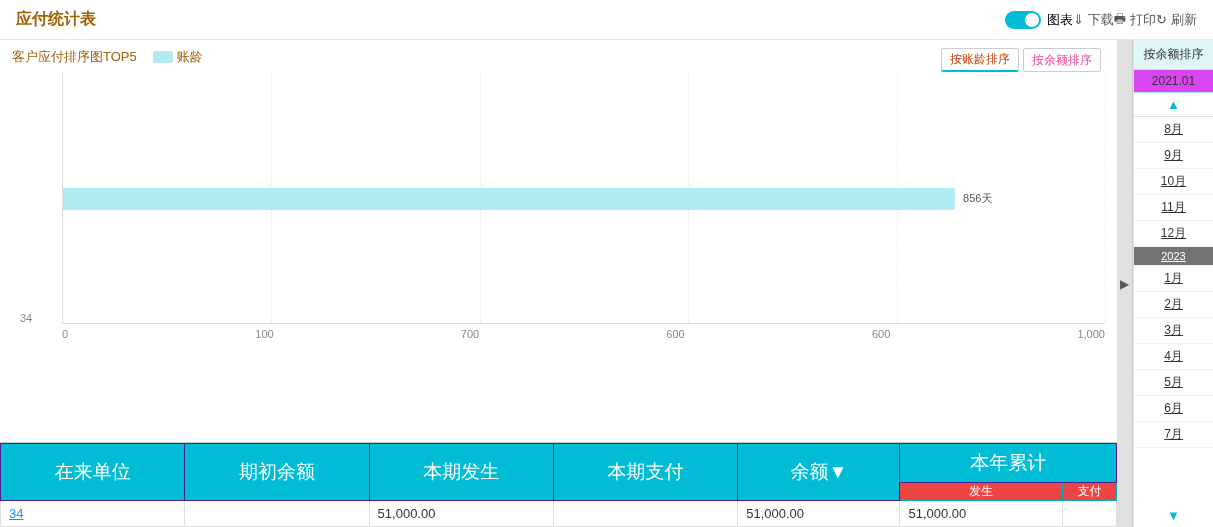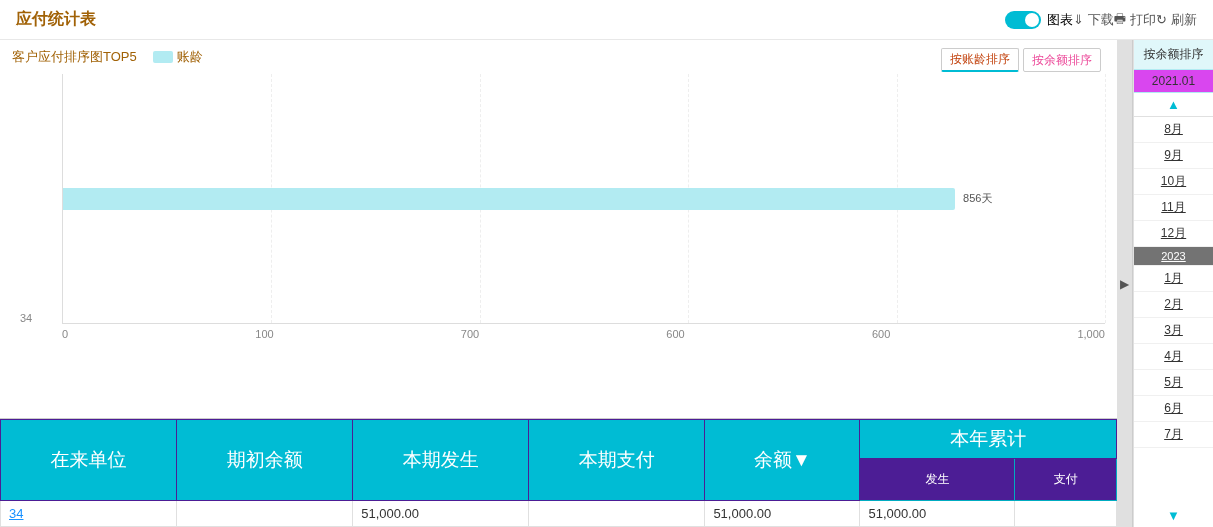--- a/index.html
+++ b/index.html
@@ -40,21 +40,21 @@
     .chart-x-axis { position: absolute; bottom: 0; left: 50px; right: 0; height: 30px; display: flex; justify-content: space-between; align-items: flex-start; padding-top: 4px; }
     .x-label { font-size: 11px; color: #888; }
     
     
     .grid-line { position: absolute; top: 0; bottom: 0; border-left: 1px dashed #eee; }
     
     
     .table-section { border-top: 1px solid #ccc; }
     table { width: 100%; border-collapse: collapse; }
     .table-header-row-1 th { background: #00bcd4; color: #fff; text-align: center; padding: 6px 4px; border: 1px solid #4c1d95; font-weight: normal; font-size: 19px; }
-    .table-header-row-2 th { background: #4c1d95; color: #fff; text-align: center; padding: 12px; border: 1px solid #00acc1; font-weight: normal; font-size: 12px; }
+    .table-header-row-2 th { background: #ef4444; color: #fff; text-align: center; padding: 0; border: 1px solid #00acc1; font-weight: normal; font-size: 12px; }
     .table-data-row td { padding: 5px 8px; border: 1px solid #e0e0e0; font-size: 13px; color: #333; }
     .table-data-row td.text-right { color: #333; }
     .table-data-row td.link { color: #1890ff; text-decoration: underline; cursor: pointer; }
     
     
     .right-sidebar { width: 80px; background: #fff; border-left: 1px solid #e0e0e0; display: flex; flex-direction: column; overflow: hidden; }
     .sidebar-header { background: #e0f7fa; padding: 6px 4px; text-align: center; font-size: 12px; color: #333; border-bottom: 1px solid #b2ebf2; }
     .sidebar-current { background: #d946ef; padding: 4px; text-align: center; font-size: 12px; color: #333; border-bottom: 1px solid #b2ebf2; }
     .sidebar-nav-btn { display: flex; align-items: center; justify-content: center; padding: 4px; cursor: pointer; color: #00bcd4; border-bottom: 1px solid #e0e0e0; }
     .sidebar-months { flex: 1; overflow-y: auto; }

